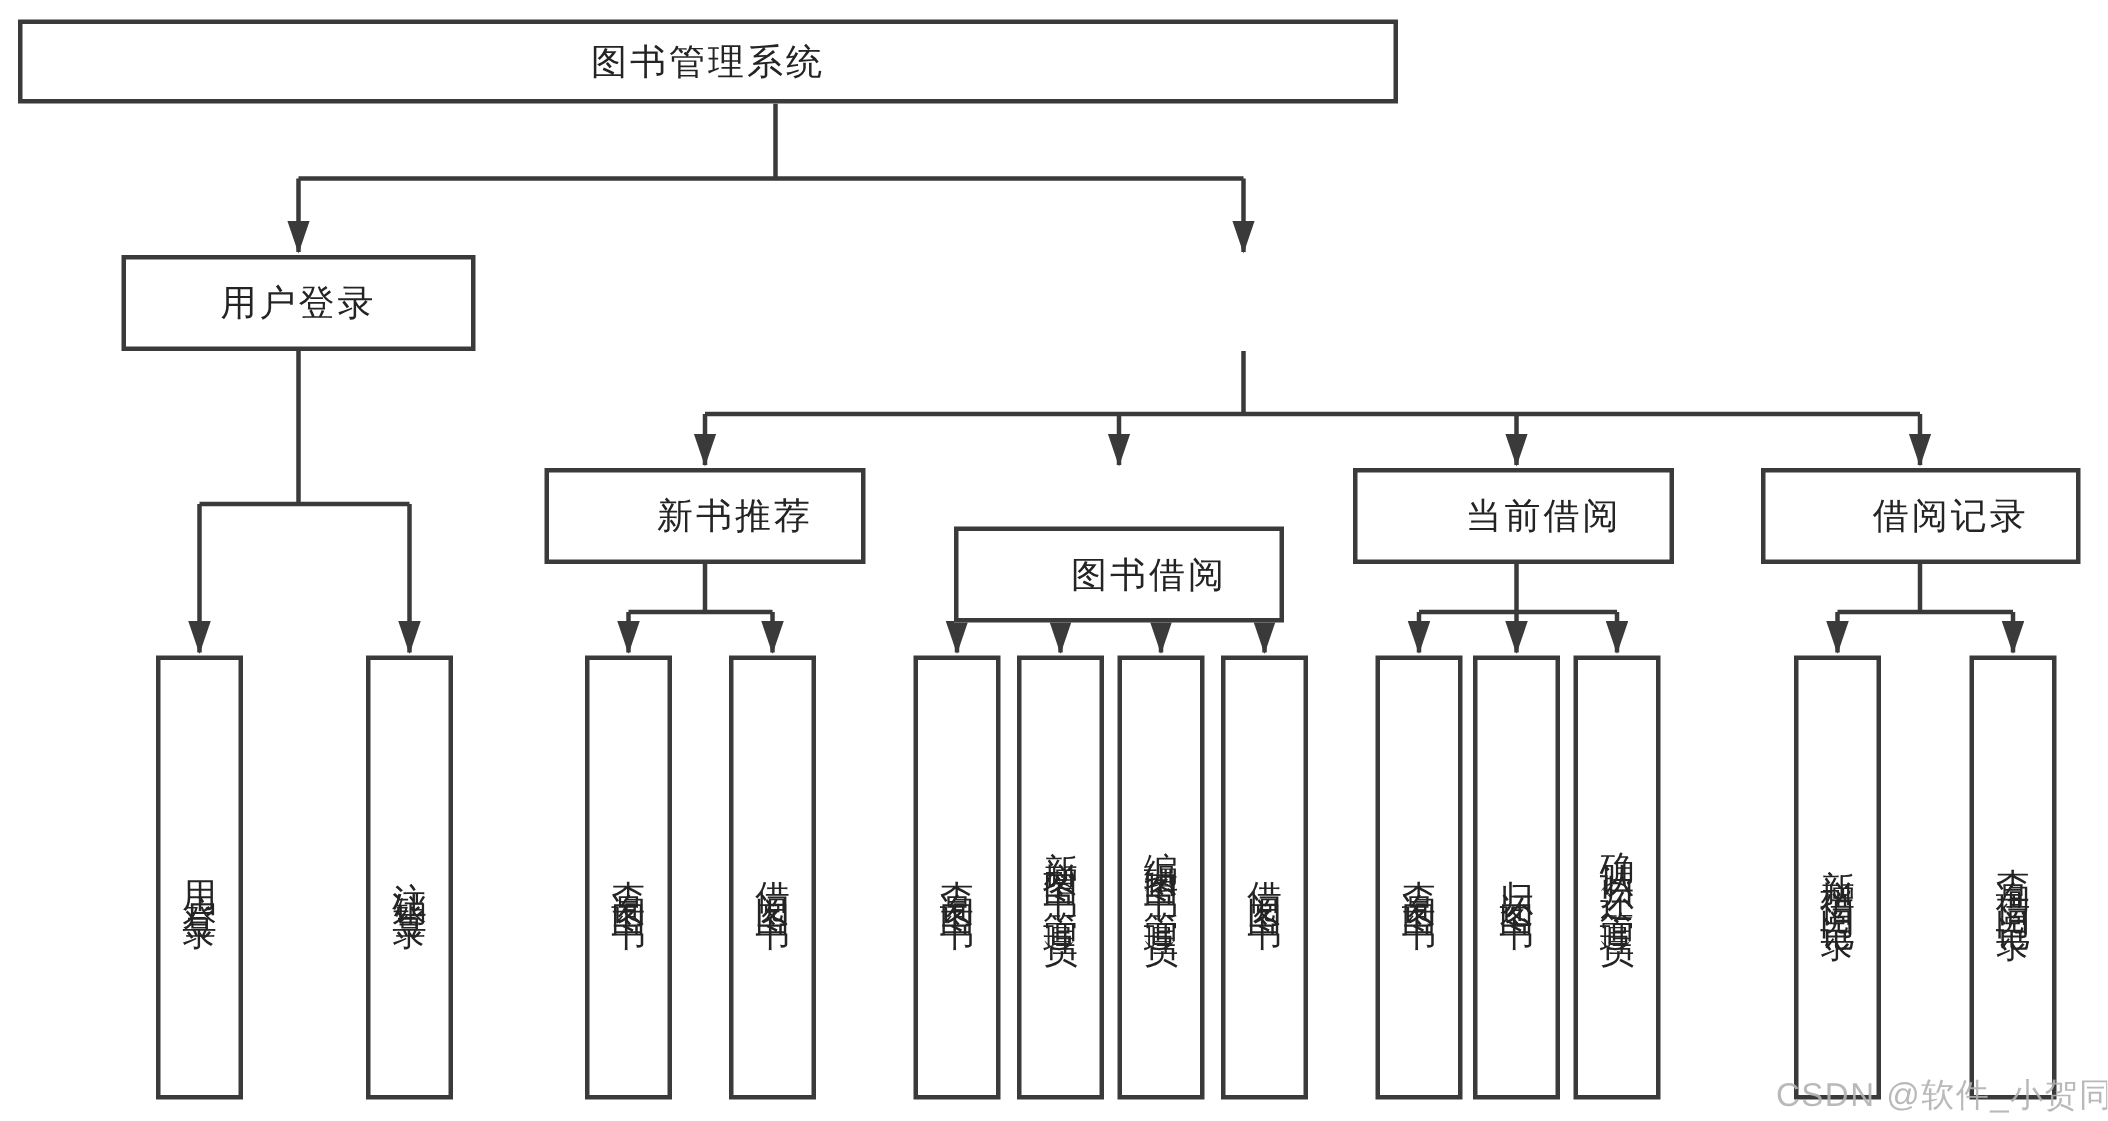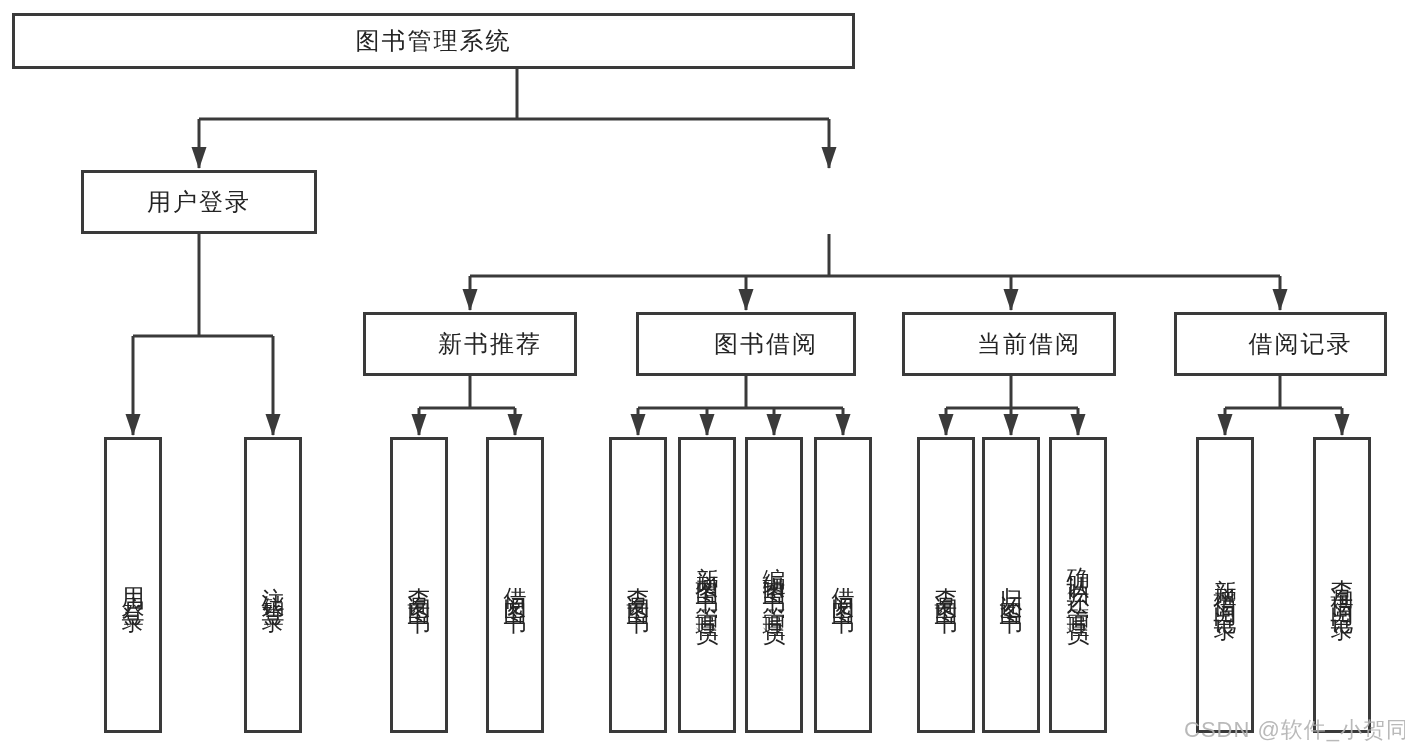--- a/index.html
+++ b/index.html
@@ -8,21 +8,21 @@
     font-family:"Liberation Sans","DejaVu Sans",sans-serif;
   }
   .connectors{position:absolute;left:0;top:0;z-index:1;}
   .box{
     position:absolute;box-sizing:border-box;background:#ffffff;
     border:3px solid #3a3a3a;color:#242424;
     display:flex;align-items:center;justify-content:center;
     z-index:2;
   }
   .hbox{height:64px;font-size:24px;letter-spacing:2px;white-space:nowrap;}
-  .root{left:12px;top:13px;width:843px;height:56px;}
+  .root{left:12px;top:13px;width:920px;height:56px;}
   .lvl2{top:170px;width:236px;}
   .lvl3{top:312px;padding-left:40px;}
   .vbox{top:437px;width:58px;height:296px;font-size:23px;}
   .vbox span{
     writing-mode:vertical-rl;text-orientation:mixed;
     letter-spacing:8px;line-height:1;white-space:nowrap;
   }
   .watermark{
     position:absolute;left:1184px;top:715px;z-index:5;
     font-size:22px;color:#b2b2b2;letter-spacing:1px;white-space:nowrap;opacity:.9;
@@ -87,21 +87,21 @@
     <span>图书管理系统</span>
   </div>
 
   <div class="box hbox lvl2" style="left:81px;">
     <span>用户登录</span>
   </div>
 
   <div class="box hbox lvl3" style="left:363px;width:214px;">
     <span>新书推荐</span>
   </div>
-  <div class="box hbox lvl3" style="left:636px;width:220px;">
+  <div class="box hbox lvl3" style="left:636px;width:220px;margin-top:39px;">
     <span>图书借阅</span>
   </div>
   <div class="box hbox lvl3" style="left:902px;width:214px;">
     <span>当前借阅</span>
   </div>
   <div class="box hbox lvl3" style="left:1174px;width:213px;">
     <span>借阅记录</span>
   </div>
 
   <div class="box vbox" style="left:104px;">

